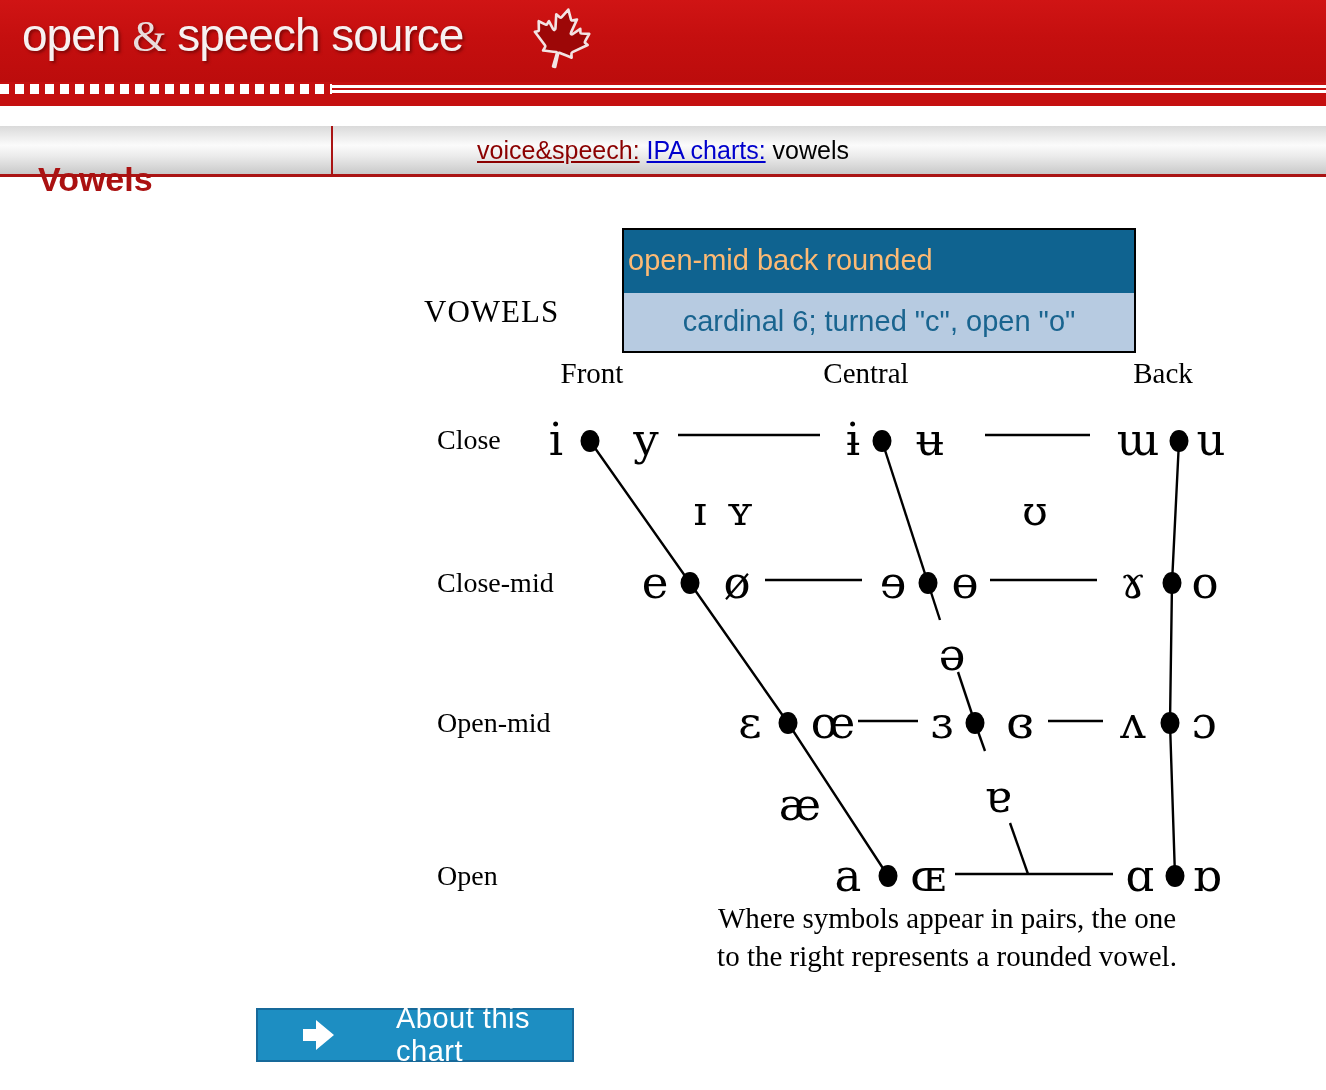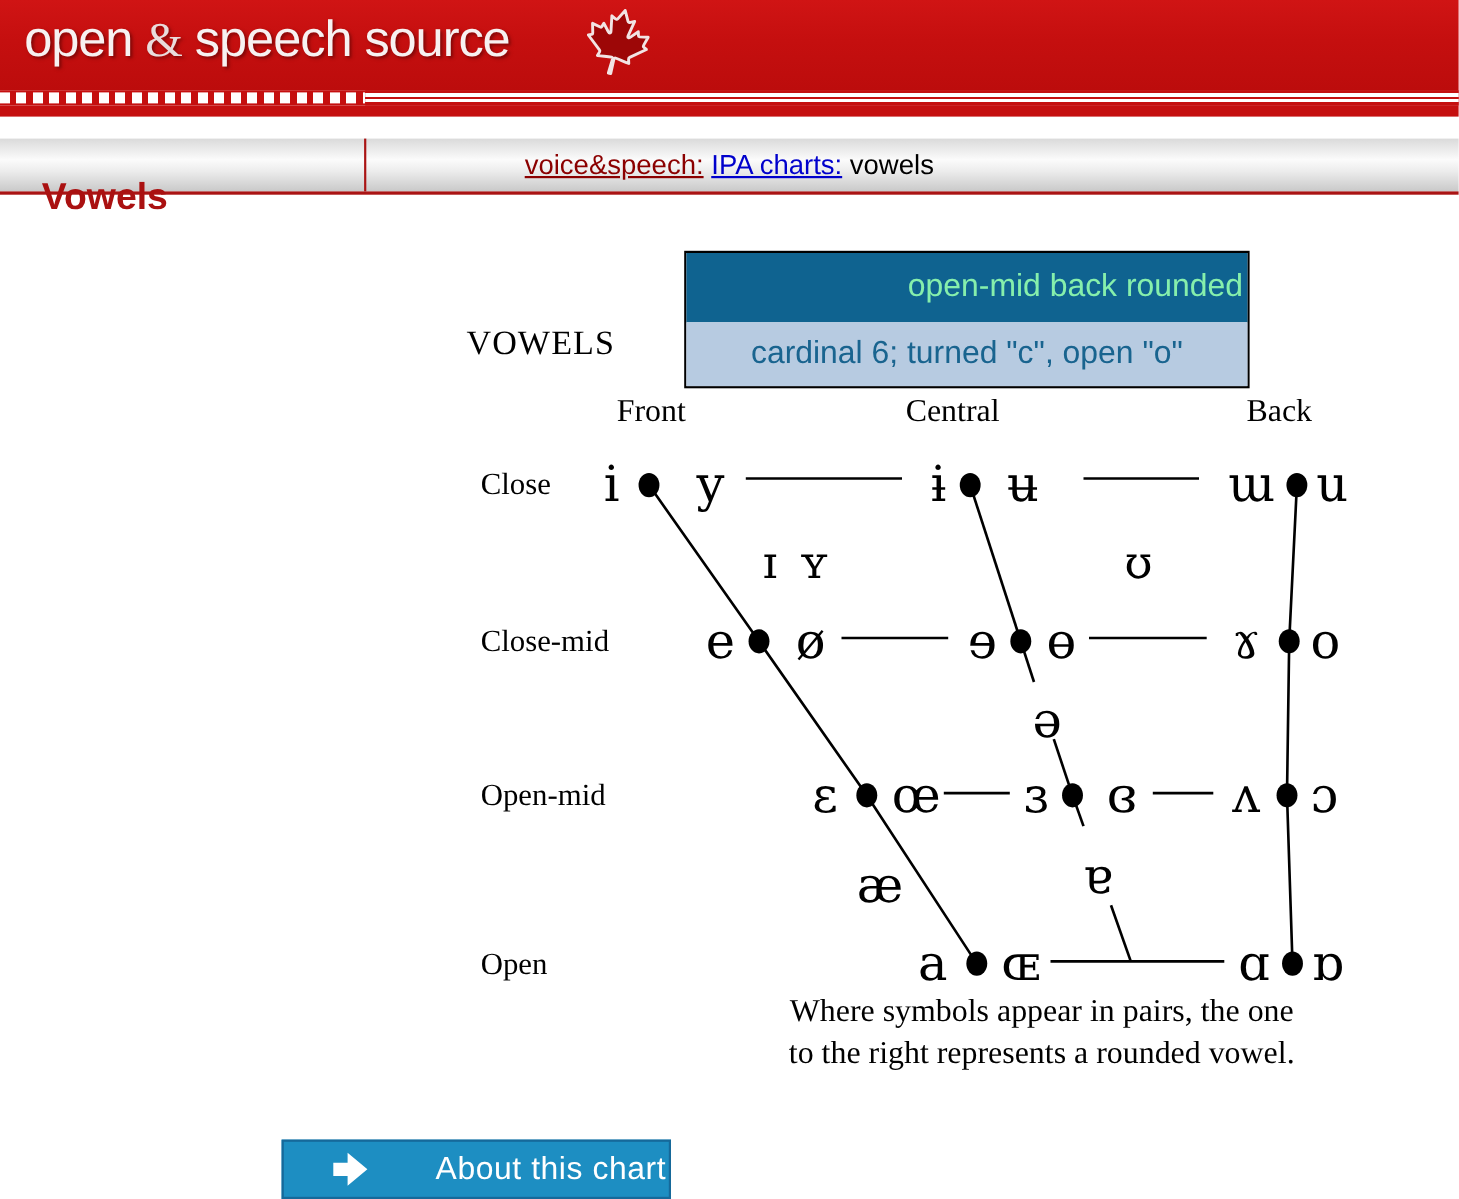--- a/index.html
+++ b/index.html
@@ -28,39 +28,39 @@
     border-bottom:3px solid #aa1414;text-align:center;margin-top:20px;}
   .crumb-divider{position:absolute;left:331px;top:0;width:2px;height:48px;background:#aa1414;}
   .crumb-content{display:inline-block;line-height:48px;font-size:25px;color:#000;}
   .crumb-link-red{color:#8b0000;text-decoration:underline;cursor:pointer;}
   .crumb-link-blue{color:#0000cc;text-decoration:underline;cursor:pointer;}
   .crumb-current{color:#000000;}
   
   .page-title{position:absolute;left:38px;top:160px;font-size:34px;font-weight:bold;color:#aa1111;}
   
   .tooltip{position:absolute;left:622px;top:228px;width:510px;border:2px solid #000;}
-  .tooltip-header{background:#0f6390;color:#86efac;font-size:29px;text-align:right;
+  .tooltip-header{background:#0f6390;color:#fdba74;font-size:29px;text-align:left;
     padding:14px 4px 16px;}
   .tooltip-body{background:#b7cbe1;color:#19648f;font-size:29px;text-align:center;
     padding:12px 4px 13px;}
   
   .vowels-label{position:absolute;left:424px;top:294px;font-size:31px;letter-spacing:1px;
     font-family:"Liberation Serif","DejaVu Serif",serif;color:#000;}
   .chart-svg{position:absolute;left:420px;top:350px;}
   .sym{font-family:"DejaVu Serif","Liberation Serif",serif;font-size:45px;fill:#000;}
   .sym-sm{font-size:41px;}
   .collab,.rowlab,.notetext{font-family:"Liberation Serif","DejaVu Serif",serif;fill:#000;}
   .collab{font-size:29px;}
   .rowlab{font-size:28px;}
   .notetext{font-size:29px;}
   .cline{stroke:#000;stroke-width:2.4;}
   .cdot{fill:#000;}
   
-  .about-btn{position:absolute;left:256px;top:1008px;width:354px;height:54px;box-sizing:border-box;
-    background:#1d8ec2;border:2px solid #16699a;display:flex;align-items:center;cursor:pointer;margin-top:28px;}
+  .about-btn{position:absolute;left:256px;top:1008px;width:318px;height:54px;box-sizing:border-box;
+    background:#1d8ec2;border:2px solid #16699a;display:flex;align-items:center;cursor:pointer;}
   .about-arrow{margin-left:44px;display:flex;align-items:center;}
   .about-label{margin-left:60px;color:#ffffff;font-size:29px;letter-spacing:.5px;}
 </style>
 </head>
 <body>
 
 <div class="banner">
   <div class="banner-title"><span>open</span> <span class="amp">&amp;</span> <span>speech source</span></div>
   <svg class="leaf" width="94" height="84" viewBox="-112 -112 224 224">
     <path transform="rotate(14)" fill="#9d0707" stroke="#f2e4e4" stroke-width="7" stroke-linejoin="round" d="m0,-92 -12.5,24 c-1.4,2.5 -4,2.3 -6.5,0.9 l-9.2,-4.7 6.9,36.4 c1.4,6.7 -3.2,6.7 -5.5,3.8 l-16,-18 -2.6,9.1 c-0.3,1.2 -1.6,2.4 -3.6,2.1 l-20.2,-4.2 5.3,19.3 c1.1,4.3 2,6.1 -1.2,7.2 l-7.2,3.4 34.8,28.3 c1.4,1.1 2.1,3 1.6,4.8 l-3,10 c12,-1.4 22.8,-3.5 34.8,-4.8 1.1,-0.1 2.8,1.6 2.8,2.8 l-1.6,36.6 5.8,0 -0.9,-36.5 c0,-1.2 1.6,-3 2.7,-2.9 12,1.4 22.8,3.5 34.8,4.8 l-3,-10 c-0.5,-1.8 0.2,-3.7 1.6,-4.8 l34.8,-28.3 -7.2,-3.4 c-3.2,-1.1 -2.3,-2.9 -1.2,-7.2 l5.3,-19.3 -20.2,4.2 c-2,0.3 -3.3,-1 -3.6,-2.1 l-2.6,-9.1 -16,18 c-2.3,2.9 -6.9,2.9 -5.5,-3.8 l6.9,-36.4 -9.2,4.7 c-2.5,1.4 -5.1,1.6 -6.5,-0.9 z"></path>

